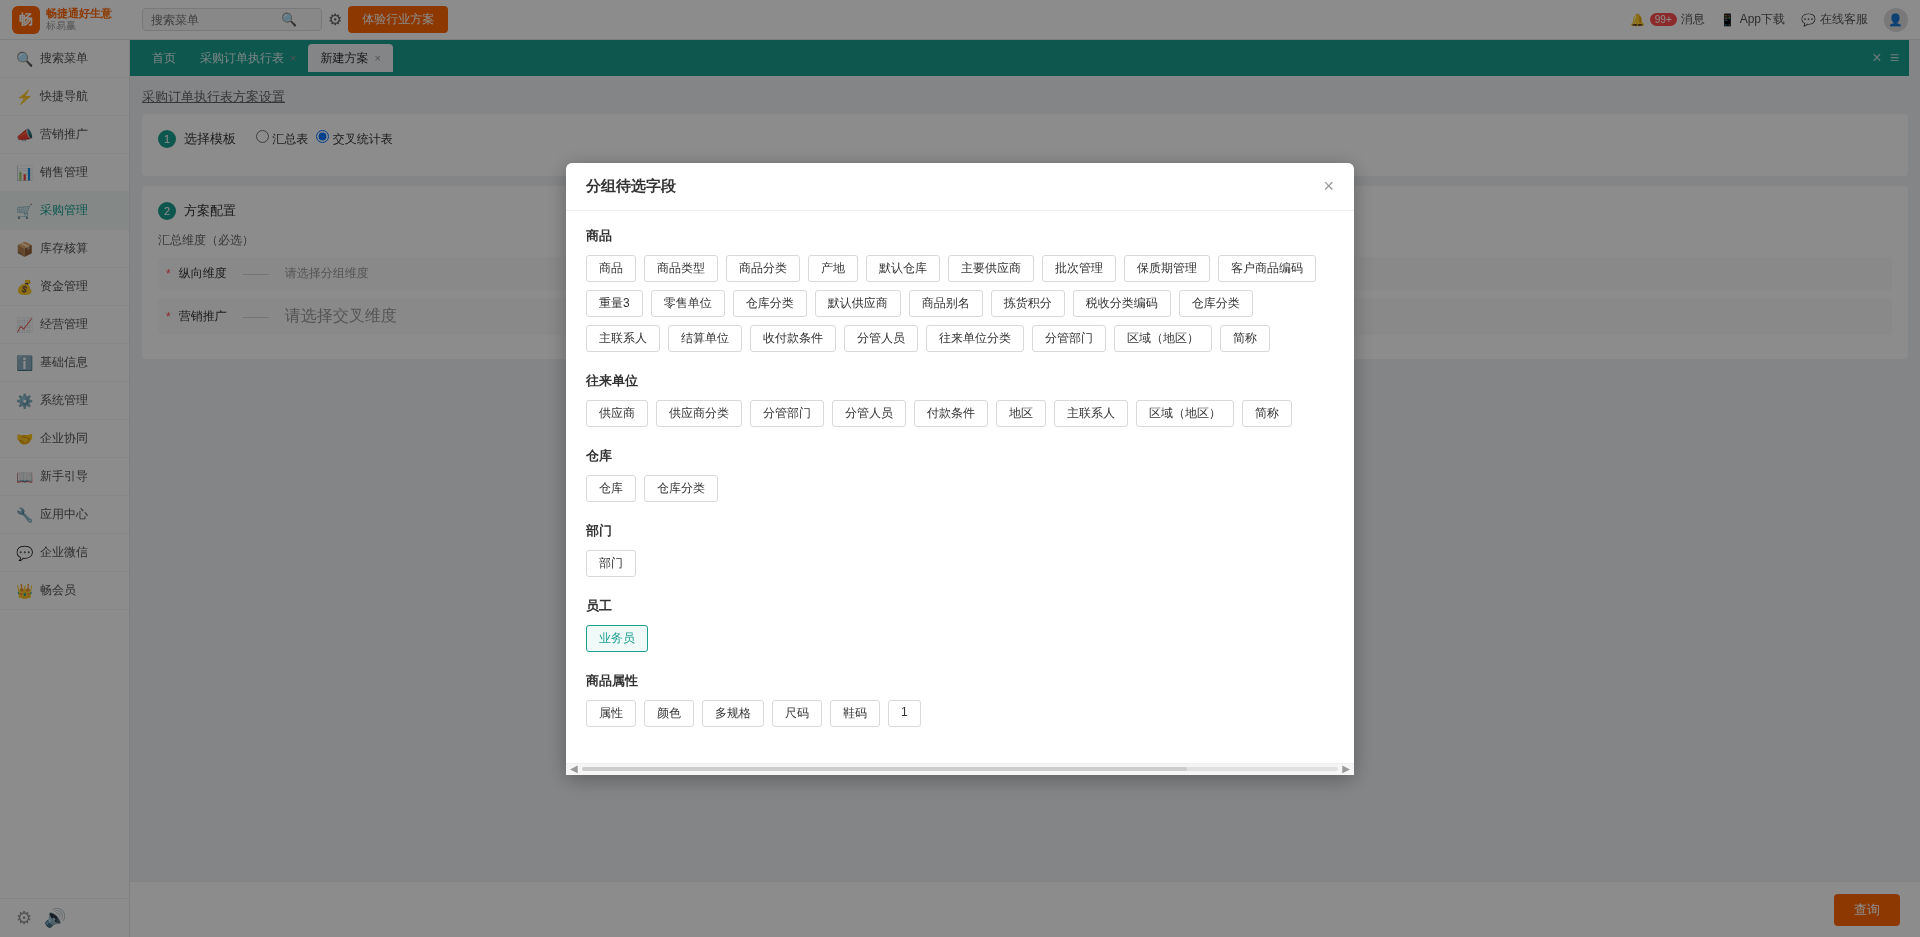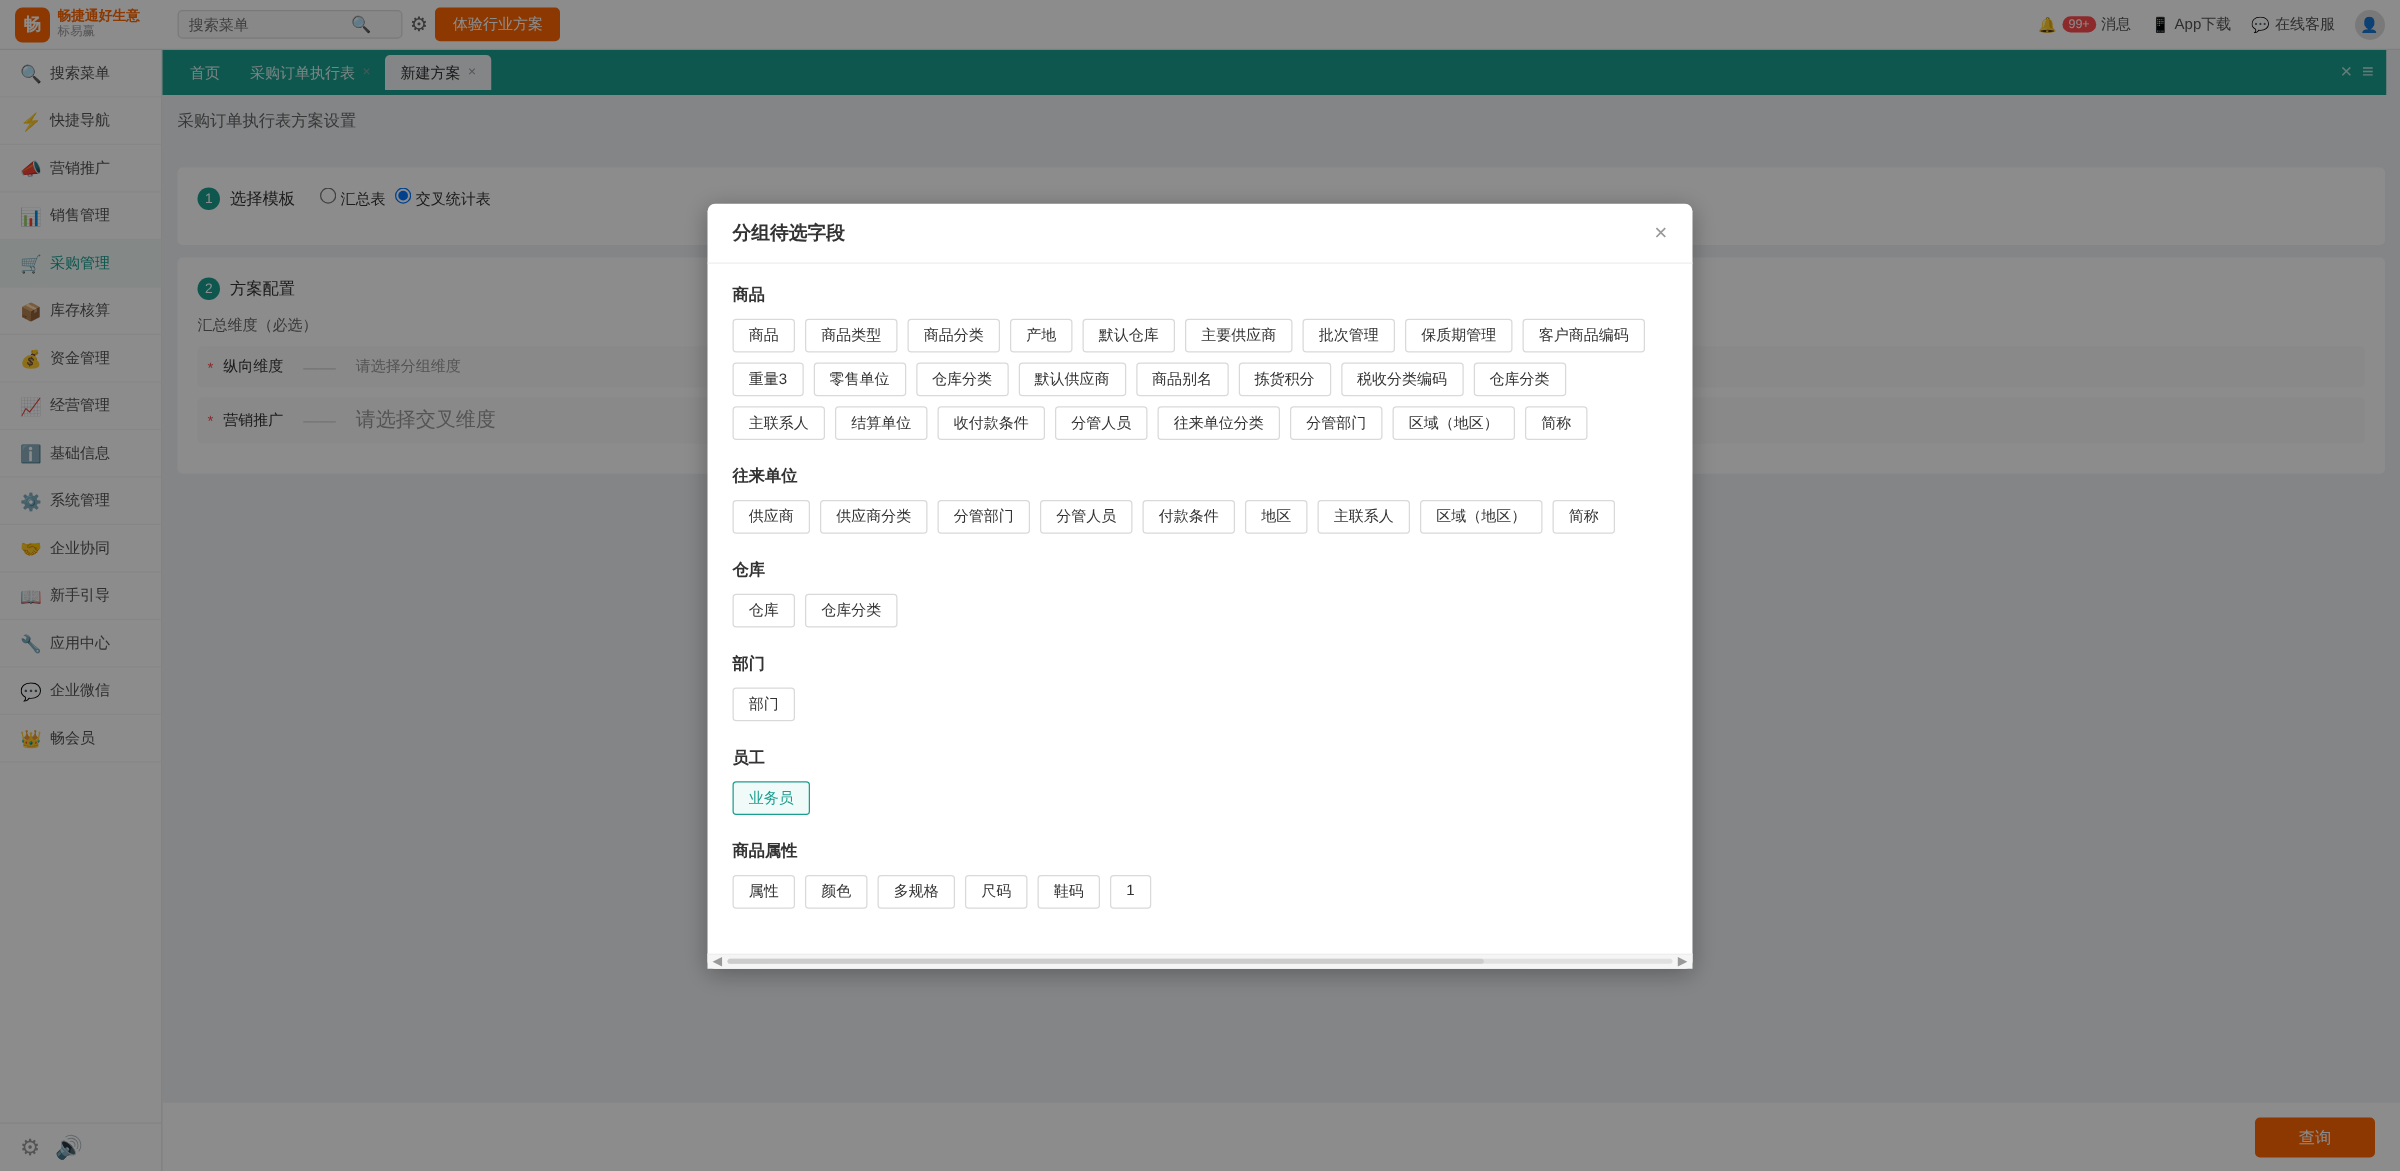--- a/index.html
+++ b/index.html
@@ -126,21 +126,21 @@
     .main-content {
       margin-left: 130px;
       margin-top: 76px;
       padding: 12px;
       min-height: calc(100vh - 76px);
       background: #f0f2f5;
       position: relative;
     }
 
     
-    .page-title { font-size: 13px; color: #666; margin-bottom: 28px; }
+    .page-title { font-size: 13px; color: #666; margin-bottom: 8px; text-decoration: underline; }
     .config-section {
       background: #fff;
       border-radius: 4px;
       padding: 16px;
       margin-bottom: 10px;
     }
     .section-label {
       display: flex; align-items: center; gap: 8px;
       font-size: 13px; margin-bottom: 12px;
     }
@@ -234,21 +234,21 @@
       background: white;
       padding: 7px 20px;
       border-radius: 4px;
       cursor: pointer;
       font-size: 13px;
     }
     .btn-confirm {
       background: #ff6600;
       color: white;
       border: none;
-      padding: 7px 35px;
+      padding: 7px 20px;
       border-radius: 4px;
       cursor: pointer;
       font-size: 13px;
     }
 
     
     .modal-body::-webkit-scrollbar { width: 6px; }
     .modal-body::-webkit-scrollbar-track { background: #f0f0f0; }
     .modal-body::-webkit-scrollbar-thumb { background: #ccc; border-radius: 3px; }
   </style>

